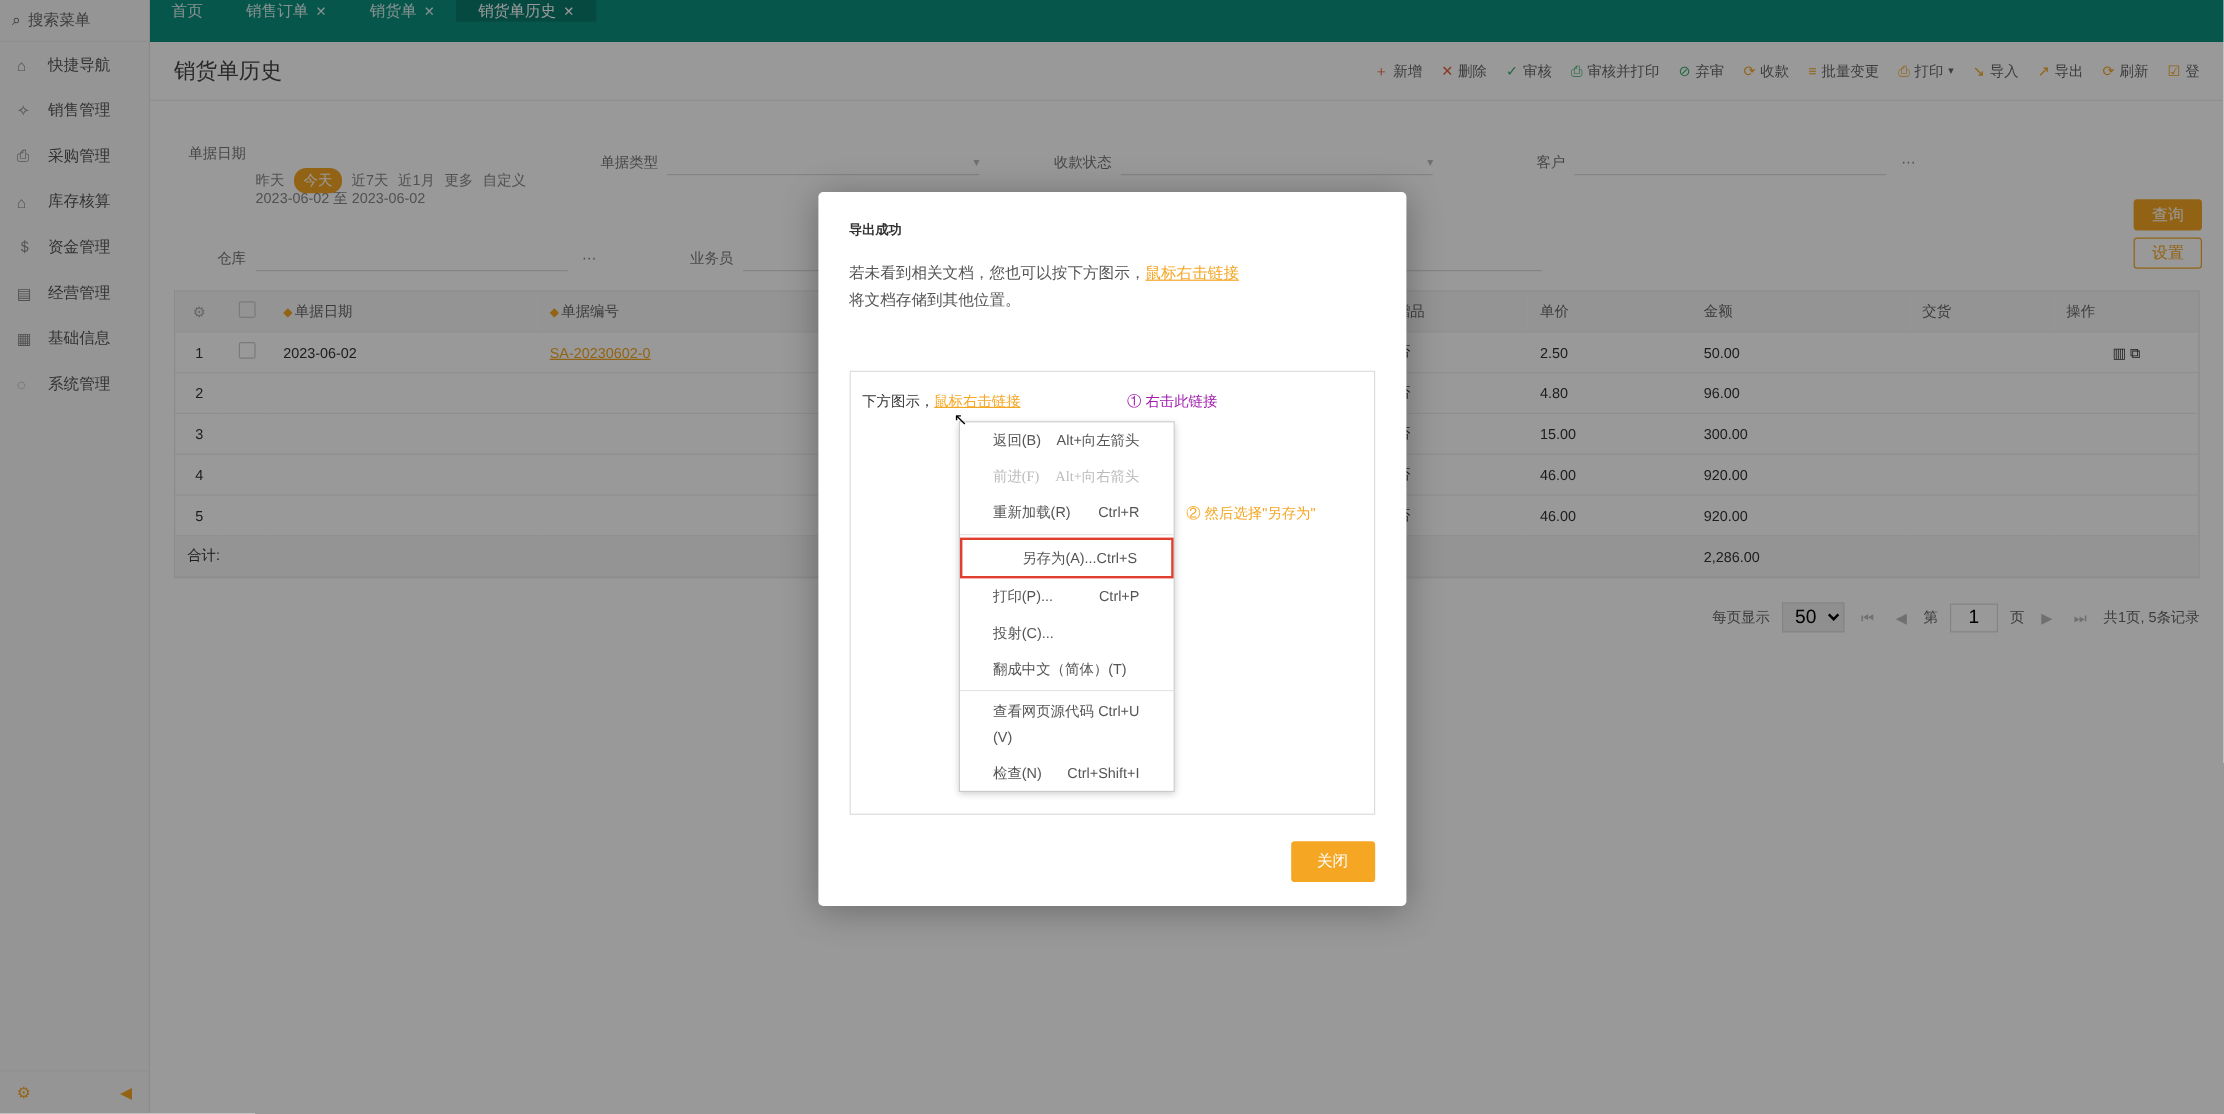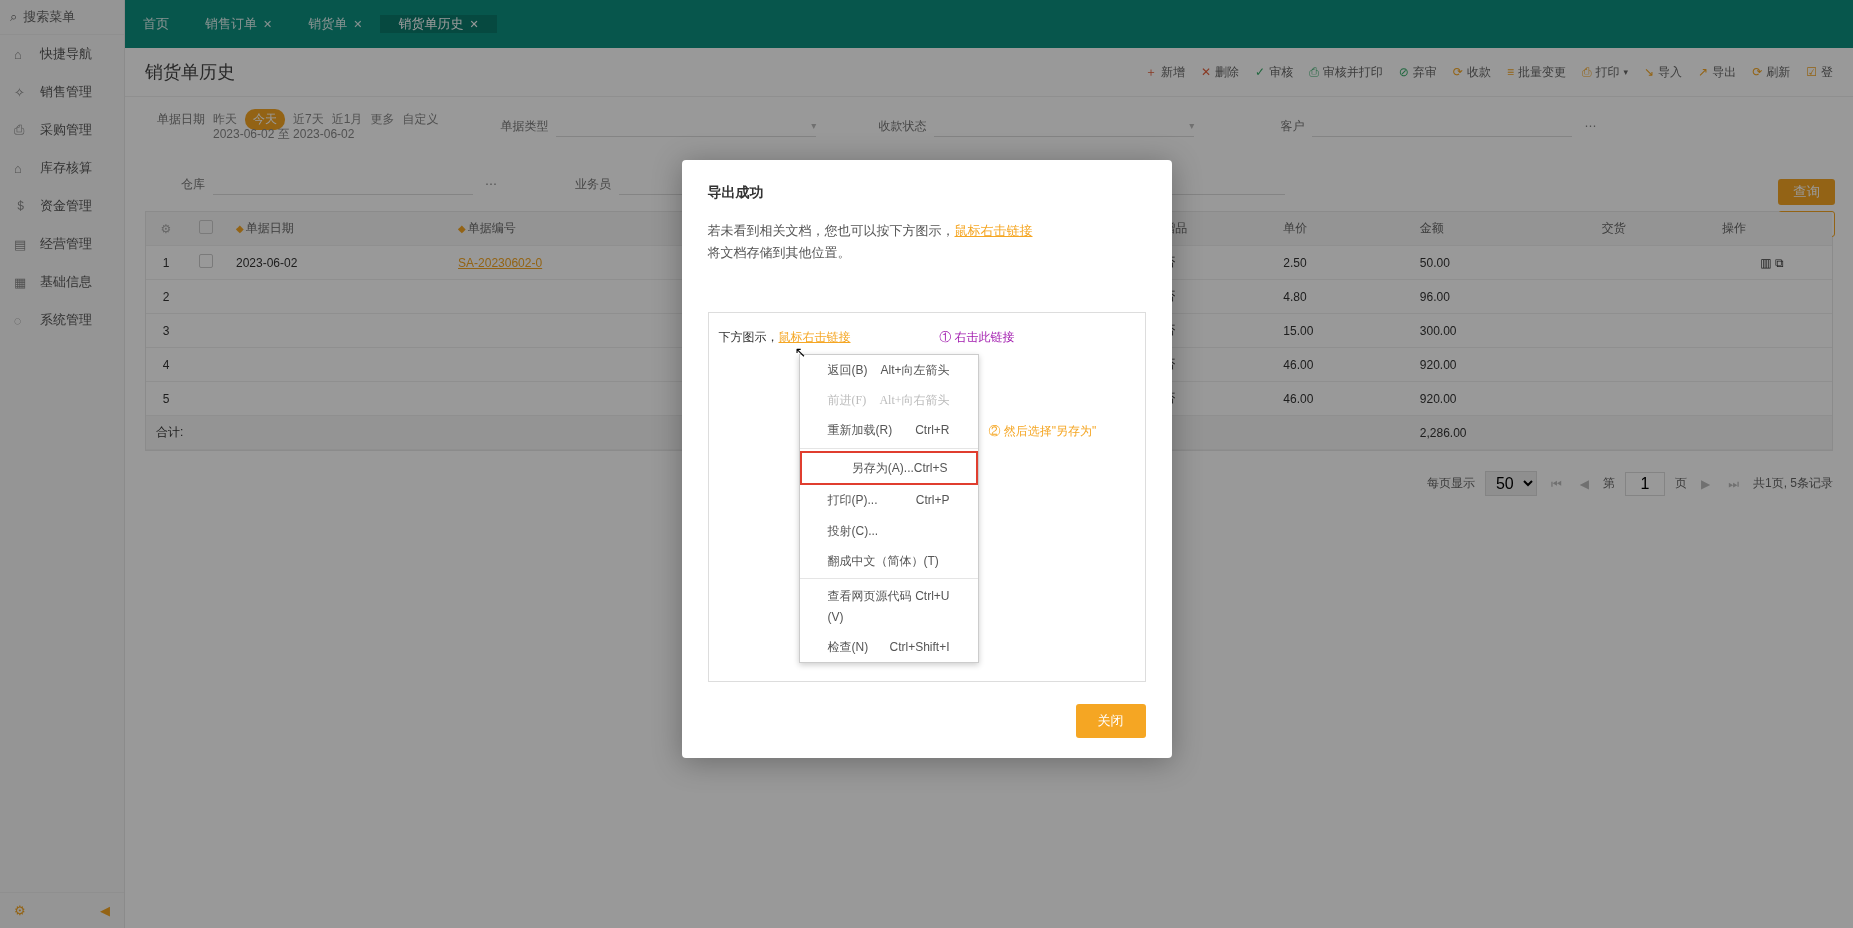--- a/index.html
+++ b/index.html
@@ -6,36 +6,36 @@
 body { font-family: "Microsoft YaHei", Arial, sans-serif; font-size: 13px; color: #333; background: #f5f5f5; overflow: hidden; }
 .app { display: flex; height: 928px; width: 1853px; position: relative; }
 .sidebar { width: 125px; background: #f9f9f9; border-right: 1px solid #e8e8e8; display: flex; flex-direction: column; }
 .search-bar { display: flex; align-items: center; padding: 8px 10px; border-bottom: 1px solid #eee; color: #666; }
 .search-bar .icn { margin-right: 6px; }
 .nav-item { display: flex; align-items: center; padding: 10px 14px; color: #555; cursor: pointer; }
 .nav-item .icn { width: 18px; margin-right: 8px; color: #888; }
 .sidebar-footer { margin-top: auto; display: flex; justify-content: space-between; padding: 10px 14px; border-top: 1px solid #eee; }
 .sidebar-footer .icn { color: #f5a623; }
 .main { flex: 1; display: flex; flex-direction: column; background: #fff; min-width: 0; }
-.tabs { display: flex; background: #0d8f7f; height: 48px; align-items: center; }
+.tabs { display: flex; background: #0d8f7f; height: 35px; align-items: flex-start; }
 .tab { display: flex; align-items: center; padding: 0 18px; color: #dff3f0; cursor: pointer; font-size: 13px; }
 .tab.active { background: #0a7a6c; color: #fff; }
 .tab .close { margin-left: 6px; font-size: 11px; }
 .page-header { display: flex; align-items: center; padding: 12px 20px; border-bottom: 1px solid #eee; }
 .page-title { font-size: 18px; font-weight: 500; color: #444; }
 .toolbar { margin-left: auto; display: flex; gap: 16px; font-size: 12px; }
 .toolbar .tbtn { display: flex; align-items: center; gap: 4px; cursor: pointer; color: #666; }
 .toolbar .tbtn .ti { color: #f5a623; }
 .toolbar .tbtn.danger .ti { color: #e55f3a; }
 .toolbar .tbtn.green .ti { color: #3aae6c; }
 .filter-area { padding: 12px 30px 6px 30px; display: flex; flex-wrap: wrap; gap: 30px 60px; color: #888; font-size: 12px; }
 .filter-group { display: flex; align-items: center; gap: 8px; }
 .filter-label { min-width: 50px; text-align: right; color: #777; }
 .date-opts { display: flex; align-items: center; gap: 8px; }
-.date-opts .opt { color: #888; cursor: pointer; }
+.date-opts .opt { color: #888; cursor: pointer; margin-top: 44px; }
 .date-opts .opt.active { background: #f5a623; color: #fff; padding: 2px 8px; border-radius: 10px; }
 .date-range { color: #888; font-size: 12px; margin-left: 58px; margin-top: -4px; }
 .sel { border: none; border-bottom: 1px solid #ddd; min-width: 260px; height: 22px; display: flex; align-items: center; justify-content: flex-end; color: #bbb; }
 .sel .caret { font-size: 10px; }
 .dots { color: #888; cursor: pointer; padding: 0 4px; }
 .query-btn { background: #f5a623; color: #fff; border: none; padding: 4px 14px; border-radius: 3px; cursor: pointer; }
 .set-btn { background: #fff; color: #f5a623; border: 1px solid #f5a623; padding: 3px 14px; border-radius: 3px; cursor: pointer; }
 .filter-right-btns { position: absolute; right: 18px; top: 82px; display: flex; flex-direction: column; gap: 6px; }
 .table-wrap { margin: 10px 20px; border: 1px solid #e8e8e8; overflow-x: auto; }
 table { border-collapse: collapse; width: 100%; min-width: 1600px; font-size: 12px; }
@@ -46,21 +46,21 @@
 td.ctr, th.ctr { text-align: center; }
 .link { color: #f5a623; text-decoration: underline; cursor: pointer; }
 .totals-row td { background: #f7f7f7; font-weight: 500; }
 .pager { display: flex; align-items: center; justify-content: flex-end; gap: 10px; padding: 10px 20px; color: #666; font-size: 12px; }
 .pager select, .pager input { border: 1px solid #ddd; padding: 2px 6px; font-size: 16px; }
 .pager .pgbtn { color: #bbb; cursor: pointer; padding: 0 4px; }
 .checkbox { width: 14px; height: 14px; border: 1px solid #ccc; display: inline-block; border-radius: 2px; }
 .gear-icn { color: #aaa; }
 .overlay { position: absolute; inset: 0; background: rgba(0,0,0,0.4); display: flex; align-items: flex-start; justify-content: center; padding-top: 160px; }
 .modal { background: #fff; width: 490px; border-radius: 4px; padding: 24px 26px 20px 26px; box-shadow: 0 4px 30px rgba(0,0,0,0.3); }
-.modal-title { font-size: 14px; font-weight: 600; margin-bottom: 18px; }
+.modal-title { font-size: 11px; font-weight: 600; margin-bottom: 18px; }
 .modal-body { font-size: 13px; color: #555; line-height: 1.7; }
 .modal-body .olink { color: #f5a623; text-decoration: underline; cursor: pointer; }
 .instr-box { border: 1px solid #ddd; margin-top: 14px; padding: 14px 10px 18px 10px; position: relative; }
 .instr-top { font-size: 12px; color: #333; }
 .instr-top .olink { color: #f5a623; text-decoration: underline; }
 .note1 { position: absolute; top: 14px; right: 130px; color: #a21caf; font-size: 12px; }
 .ctx-menu { border: 1px solid #ccc; width: 180px; margin: 6px 0 0 80px; font-size: 12px; background: #fff; box-shadow: 0 2px 6px rgba(0,0,0,0.2); }
 .ctx-item { display: flex; justify-content: space-between; padding: 5px 28px; }
 .ctx-item.disabled { color: #bbb; font-family: Liberation Serif, serif; }
 .ctx-item.hl { border: 2px solid #e03e2f; justify-content: flex-end; }

